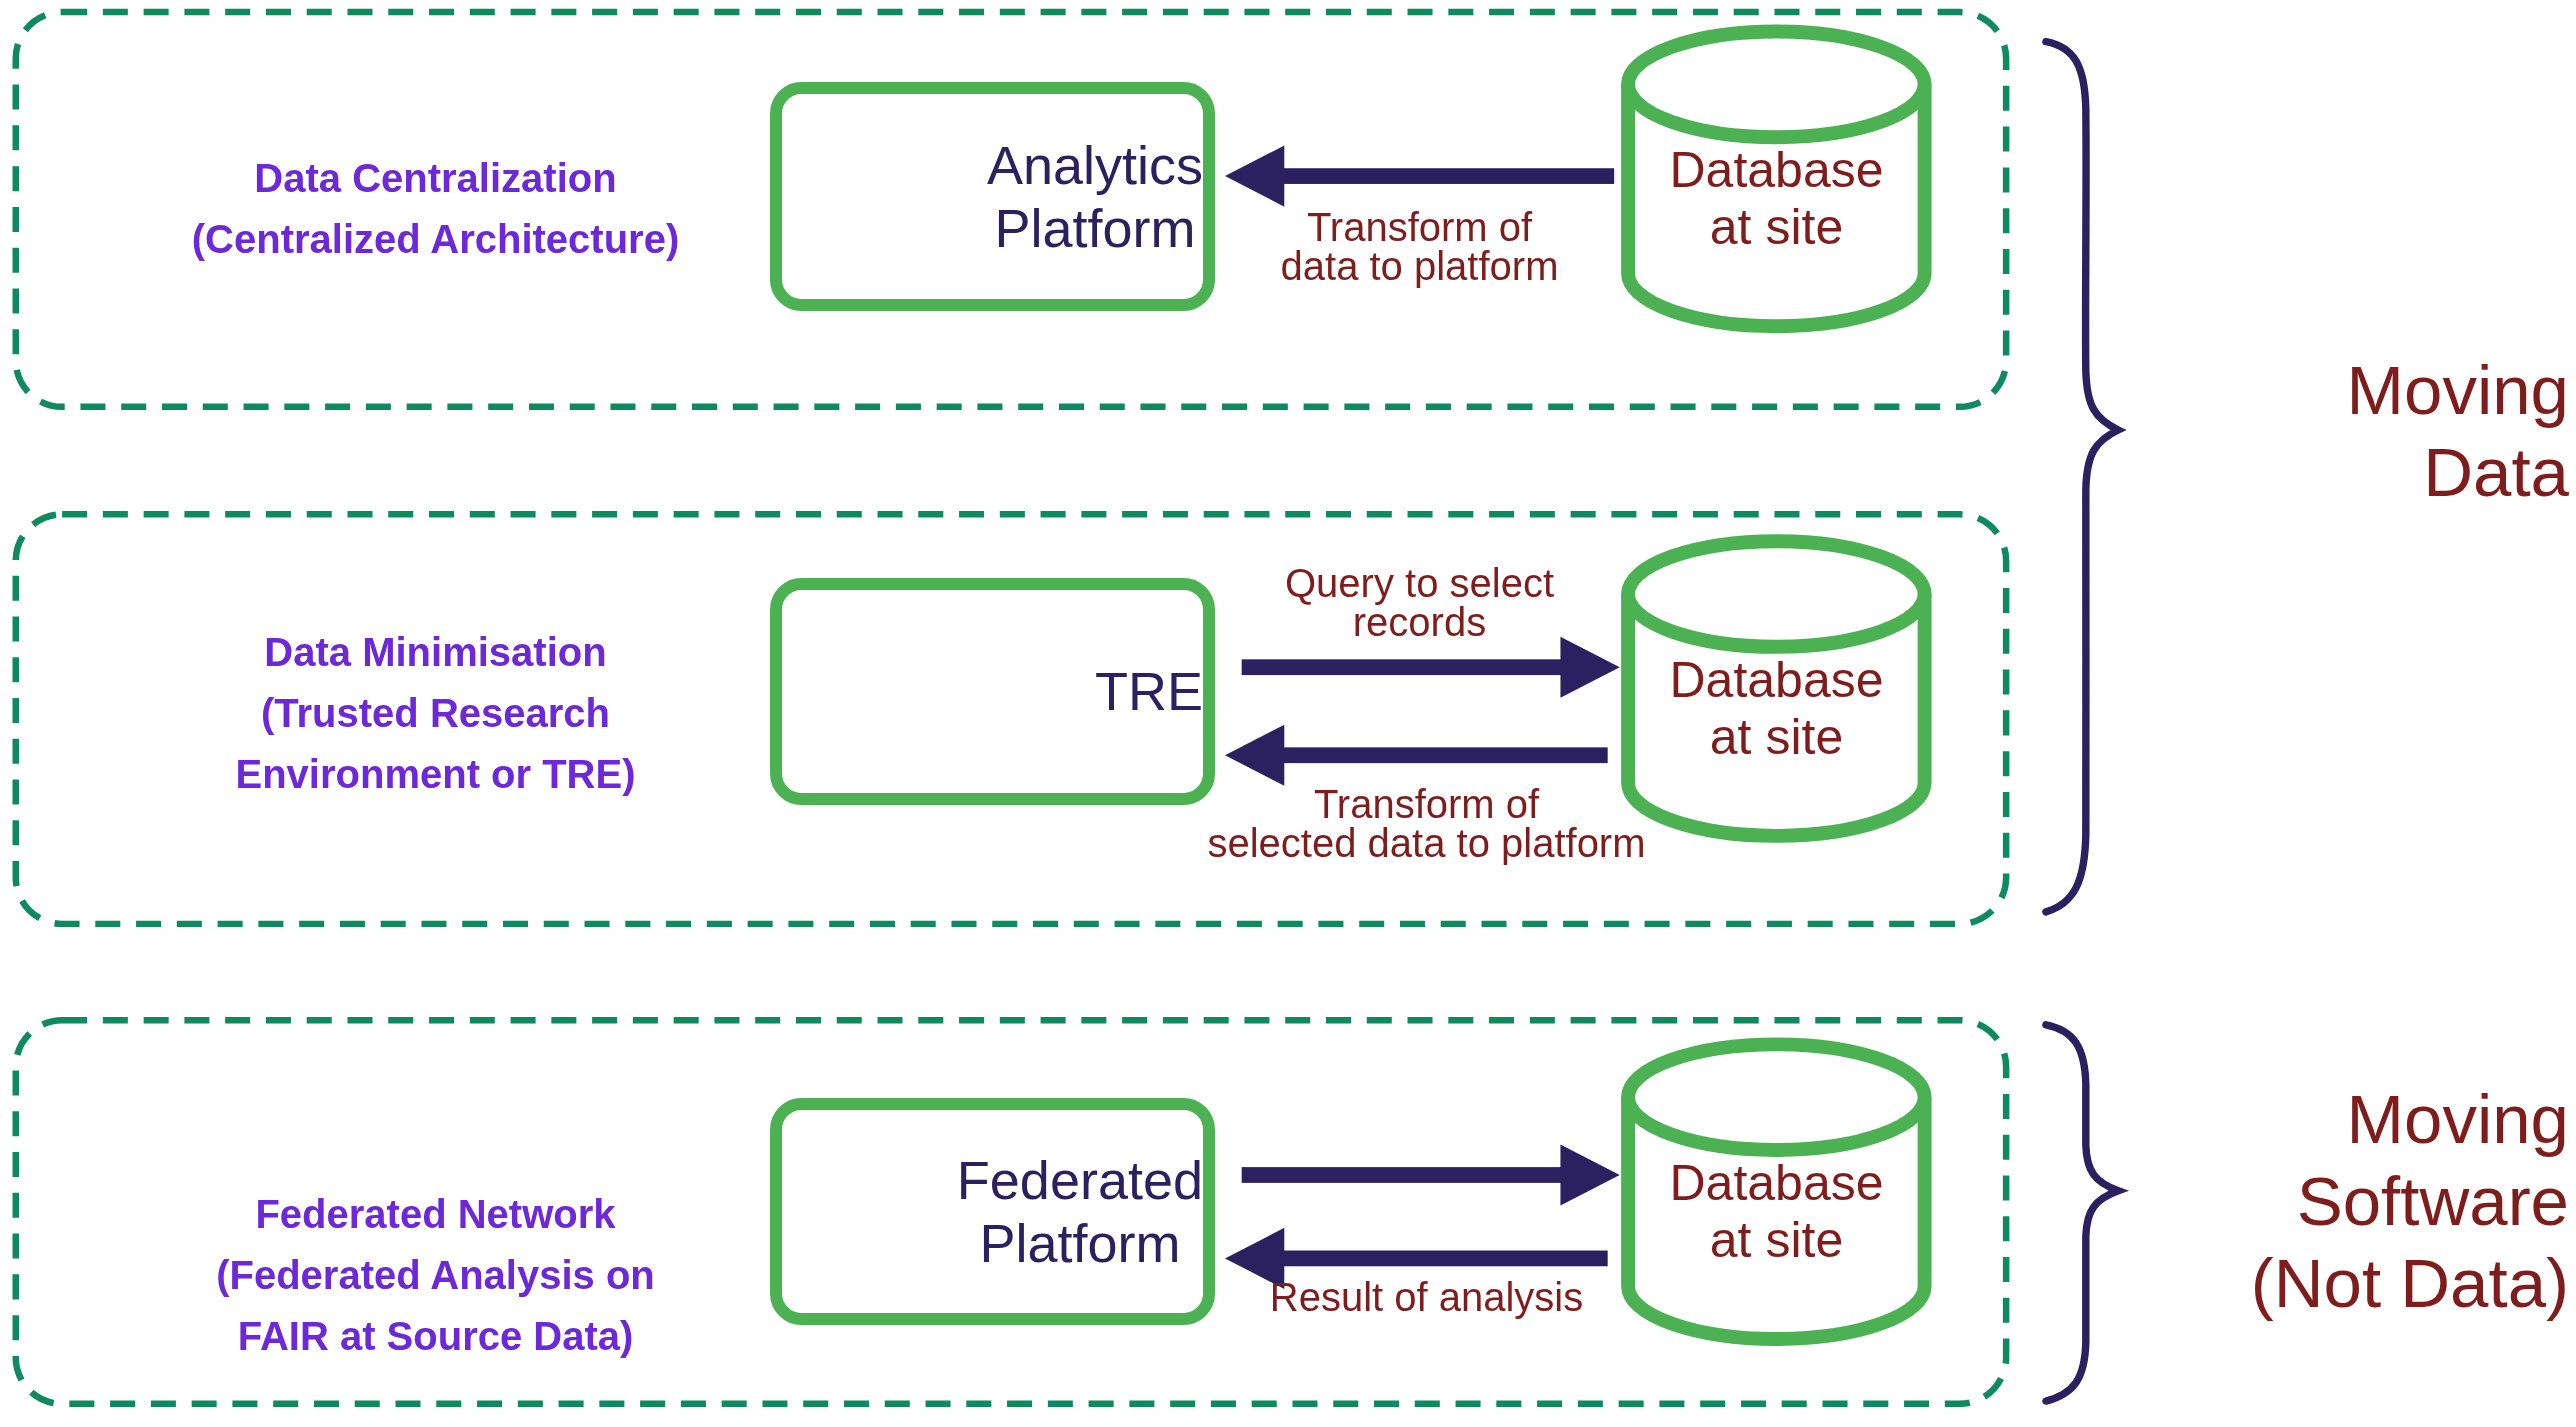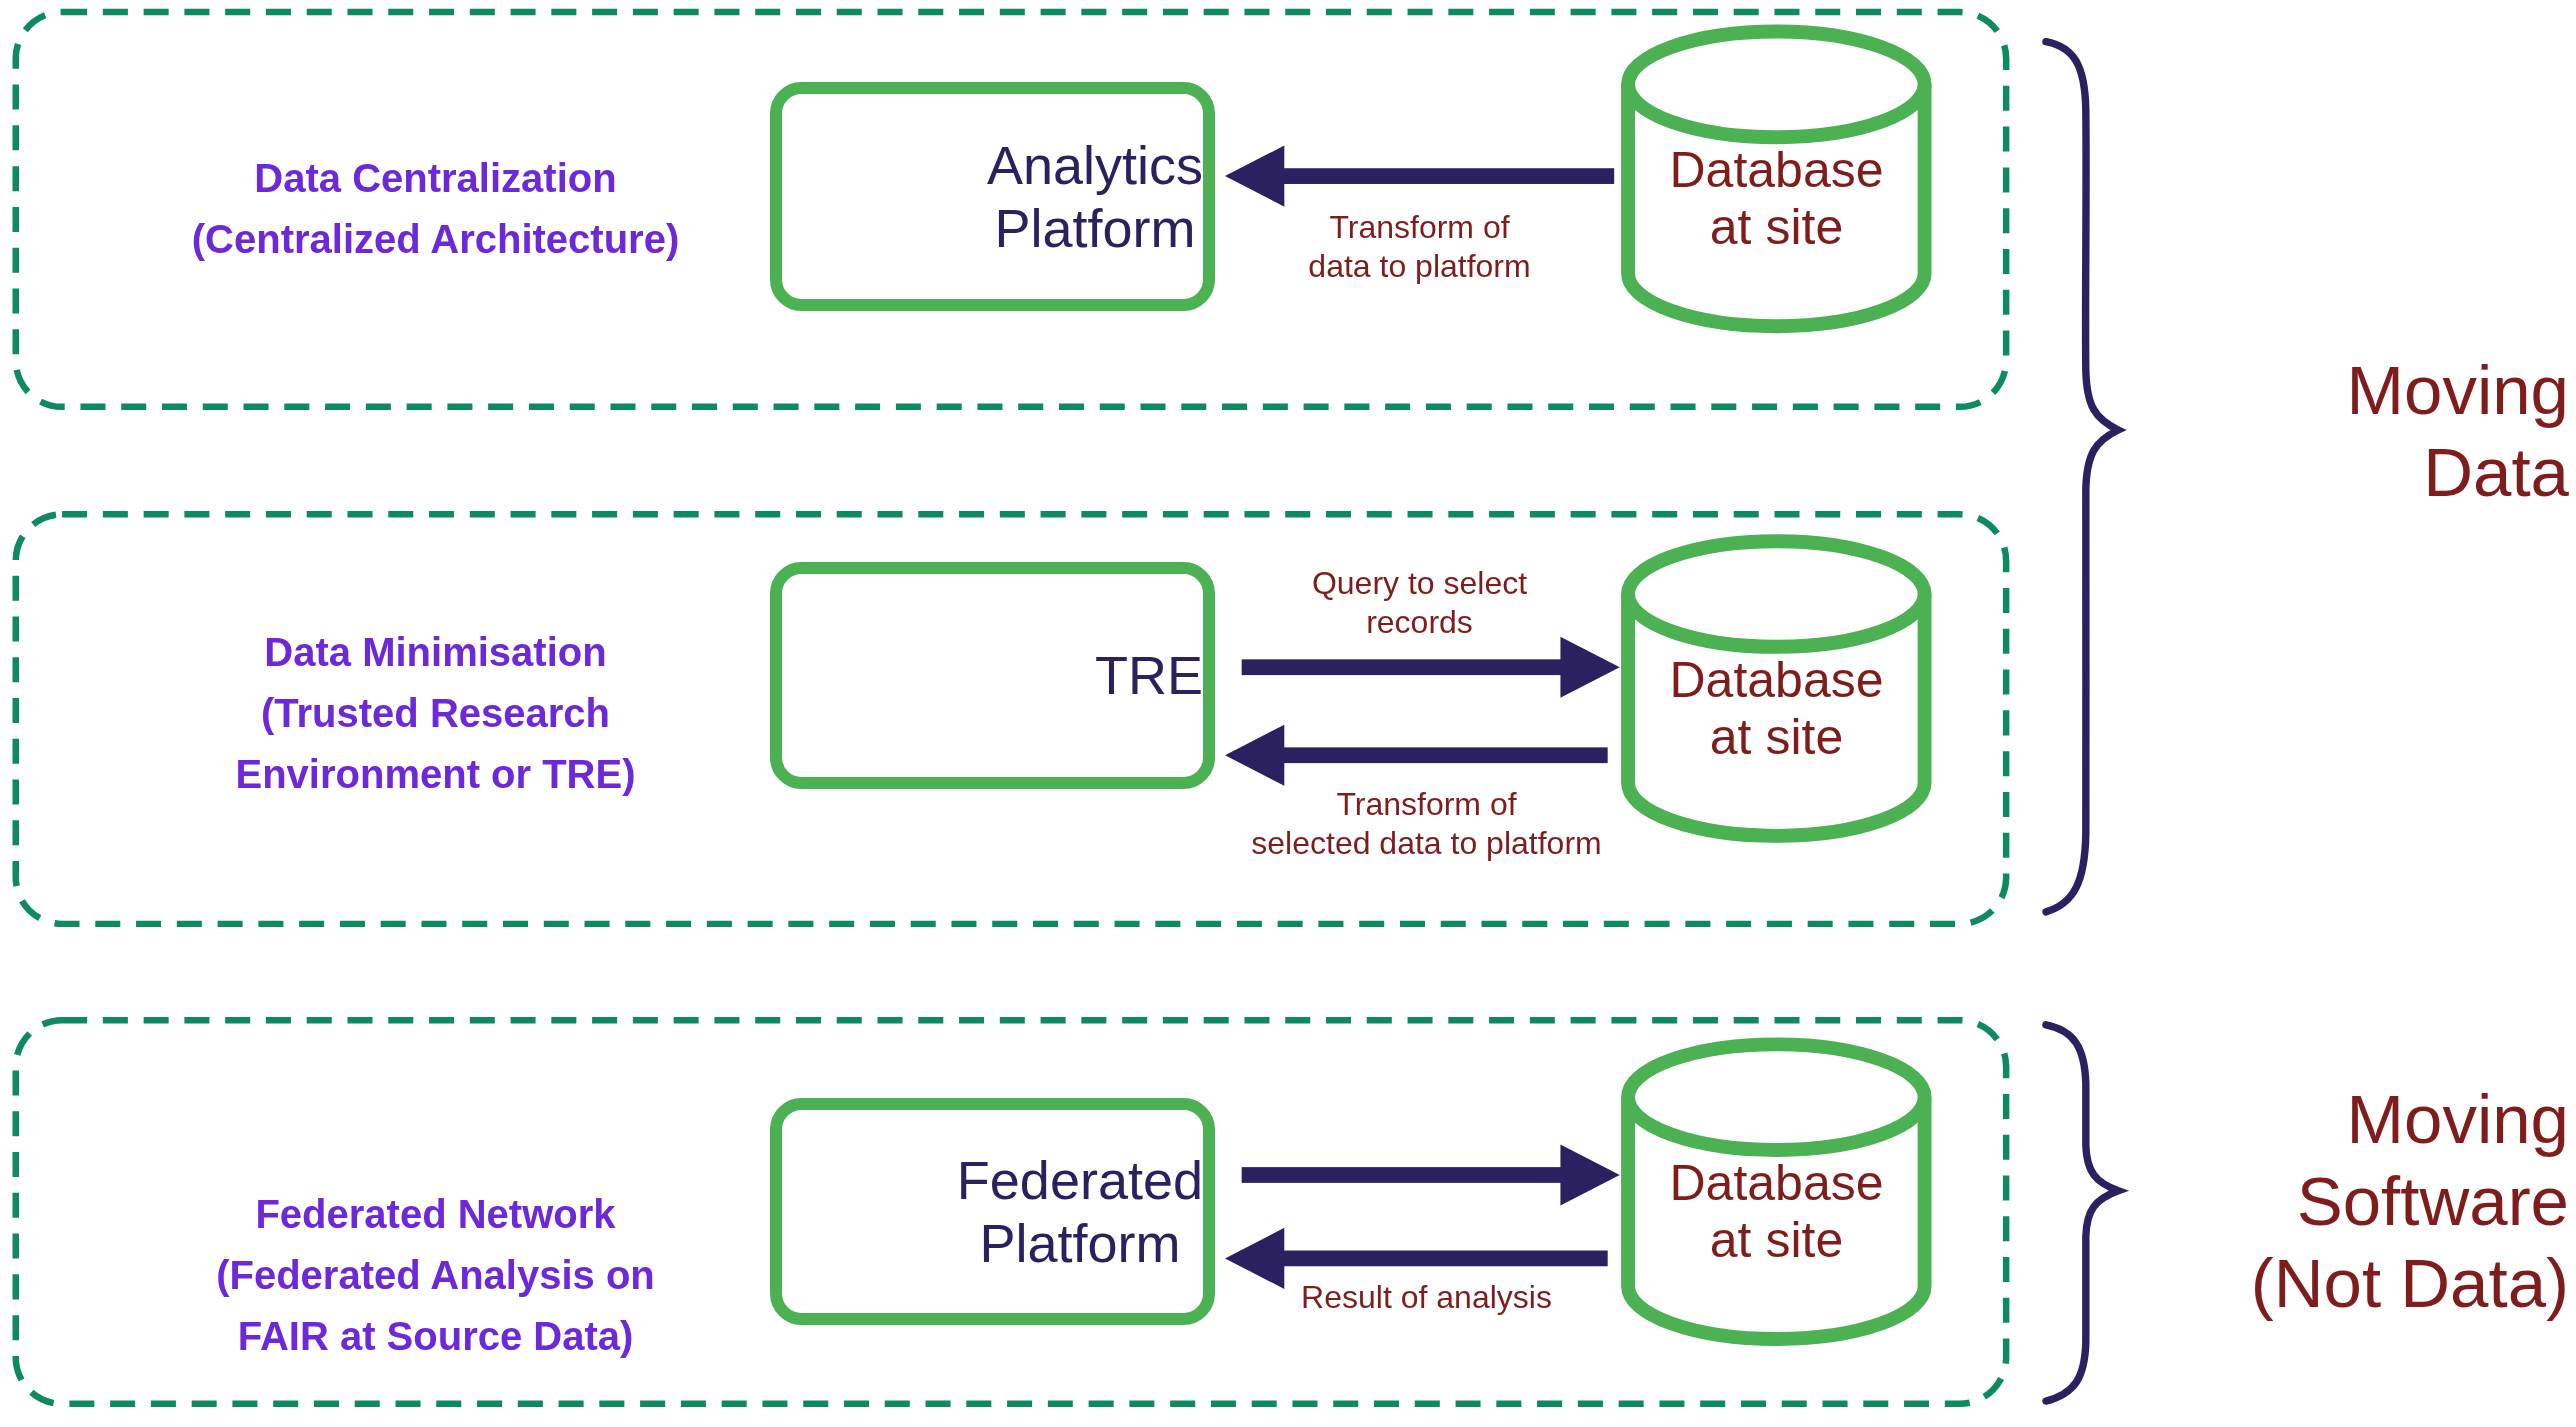--- a/index.html
+++ b/index.html
@@ -58,21 +58,21 @@
   .db-label {
     left: 1628px;
     width: 297px;
     text-align: center;
     font-size: 50px;
     line-height: 57px;
   }
   .arrow-label {
     width: 593px;
     text-align: center;
-    font-size: 32px;
+    font-size: 40px;
     line-height: 39px;
   }
   .brace-label {
     left: 2198px;
     width: 371px;
     font-size: 69px;
     line-height: 82px;
     text-align: right;
   }
 </style>
@@ -152,21 +152,21 @@
   <div class="txt arrow-label" style="left:1123px; top:208px">Transform of
 data to platform</div>
 
   <div class="txt db-label" style="top:142px">Database
 at site</div>
 
   <div class="txt side-label" style="top:622px">Data Minimisation
 (Trusted Research
 Environment or TRE)</div>
 
-  <div class="platform-box" style="top:562px; height:203px">
+  <div class="platform-box" style="top:578px; height:203px">
     <div class="box-label">TRE</div>
   </div>
 
   <div class="txt arrow-label" style="left:1123px; top:564px">Query to select
 records</div>
 
   <div class="txt arrow-label" style="left:1130px; top:785px">Transform of
 selected data to platform</div>
 
   <div class="txt db-label" style="top:652px">Database

